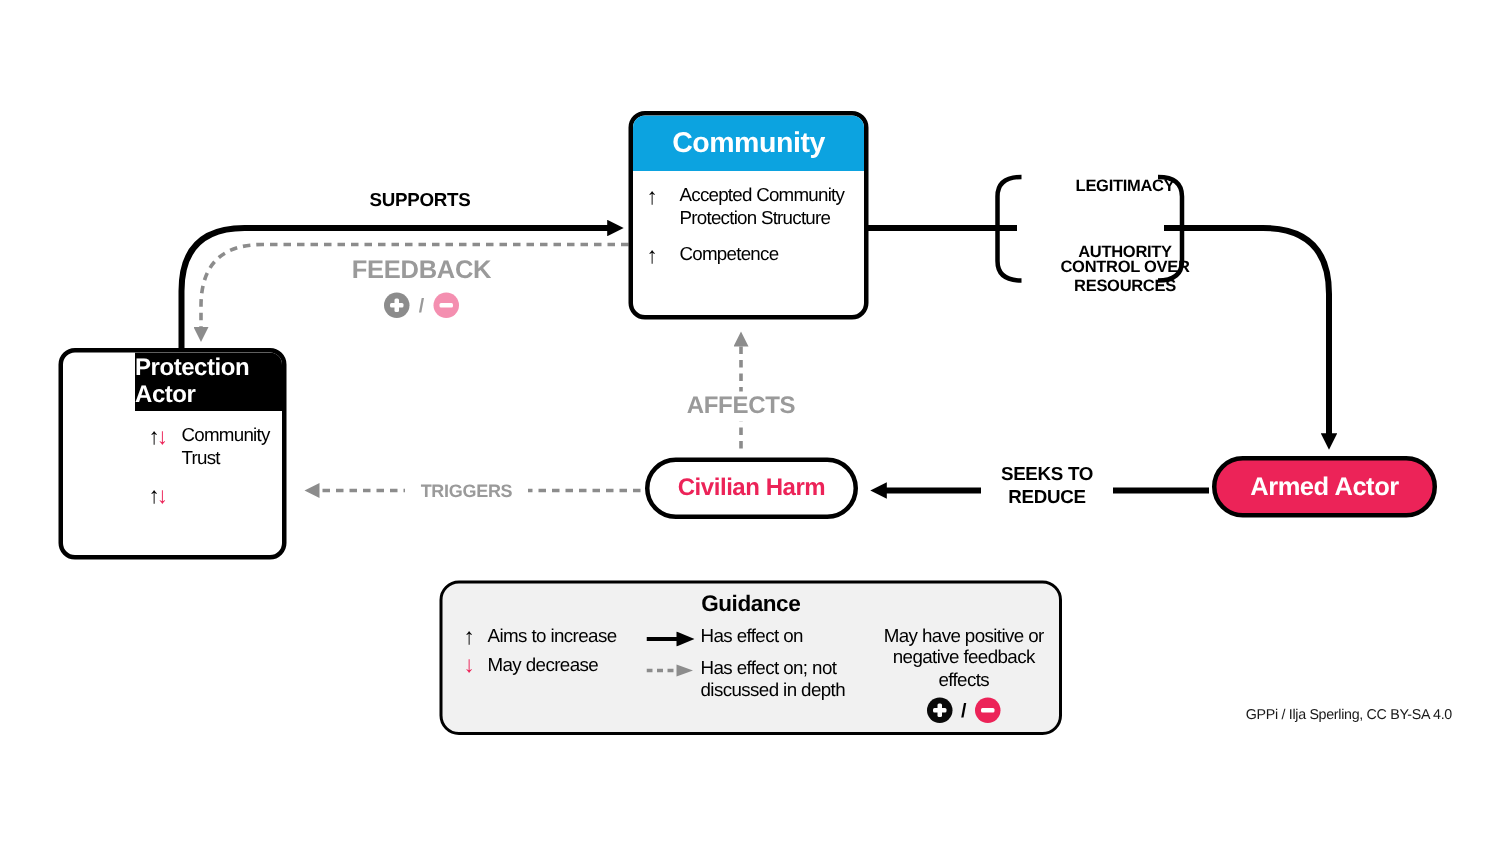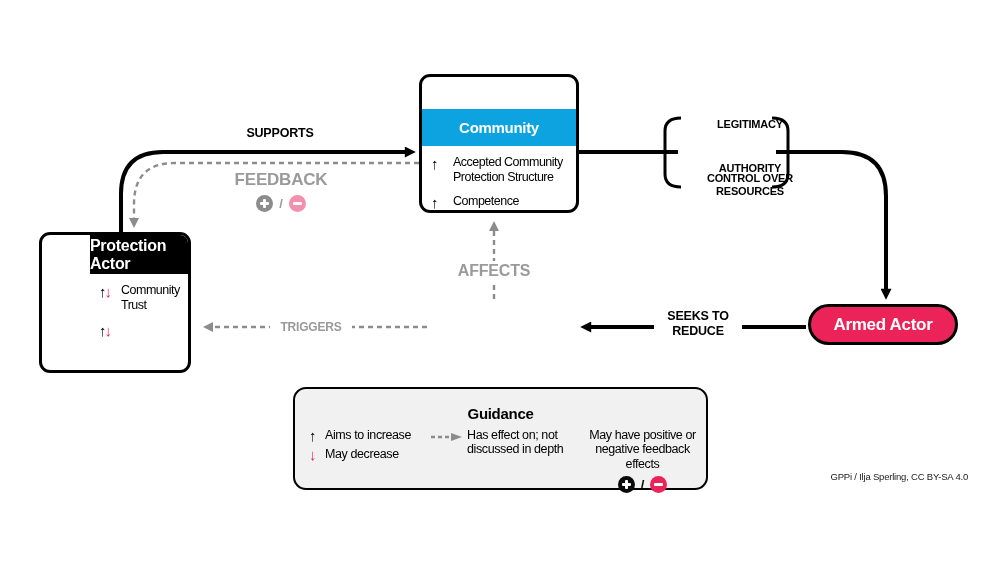--- a/index.html
+++ b/index.html
@@ -10,21 +10,21 @@
   .wire.thin{stroke-width:3;}
   .wire.dashed{stroke:var(--gray);stroke-width:2.4;stroke-dasharray:5 4;}
   .mk-black{fill:#000;}
   .mk-gray{fill:var(--gray);}
 
   .node{position:absolute;box-sizing:border-box;border:3px solid #000;background:#fff;}
   .rounded{border-radius:11px;overflow:hidden;}
   .pill{border-radius:21px;display:flex;align-items:center;justify-content:center;}
   .hdr{display:flex;align-items:center;justify-content:center;font-weight:bold;color:#fff;
        letter-spacing:-0.3px;}
-  .hdr.blue{background:var(--blue);height:37px;font-size:15px;margin-top:32px;}
+  .hdr.blue{background:var(--blue);height:37px;font-size:19px;}
   .hdr.black{background:#000;height:39px;font-size:16px;}
   .nbody{padding:9px 6px 6px 9px;}
   .nrow{display:flex;align-items:flex-start;margin-bottom:9px;}
   .arrcol{flex:0 0 22px;font-weight:bold;font-size:15px;line-height:1;padding-top:1px;
           letter-spacing:-2px;white-space:nowrap;}
   .arr-up{color:#000;}
   .arr-down{color:var(--pink);}
   .ntxt{font-size:12.5px;line-height:1.18;letter-spacing:-0.5px;}
 
   .community{left:419px;top:74px;width:160px;height:139px;}
@@ -59,21 +59,21 @@
 
   .affects{left:454px;top:261px;width:80px;font-size:16px;color:var(--graytext);
            background:#fff;padding:1px 0;}
   .triggers{left:270px;top:319px;width:82px;font-size:12px;color:var(--graytext);
             background:#fff;padding:1px 0;}
   .seeks{left:654px;top:309px;width:88px;font-size:12.5px;background:#fff;
          white-space:pre-line;line-height:1.2;}
 
   .legend{position:absolute;left:293px;top:387px;width:415px;height:103px;box-sizing:border-box;
           background:#F1F1F1;border:2.5px solid #000;border-radius:13px;}
-  .ltitle{text-align:center;font-weight:bold;font-size:15px;margin-top:16px;letter-spacing:-0.3px;}
+  .ltitle{text-align:center;font-weight:bold;font-size:15px;margin-top:5px;letter-spacing:-0.3px;}
   .lcols{display:flex;padding:6px 10px 0 14px;}
   .lcol1{width:122px;} .lcol2{width:158px;} .lcol3{flex:1;text-align:center;}
   .lrow{display:flex;align-items:flex-start;margin-bottom:4px;font-size:12.5px;
         letter-spacing:-0.4px;line-height:1.15;}
   .lrow .glyph{flex:0 0 16px;font-weight:bold;font-size:15px;line-height:1;padding-top:0;}
   .lrow .aico{flex:0 0 36px;padding-top:3px;}
   .ltext{font-size:12.5px;letter-spacing:-0.4px;line-height:1.15;}
   .attribution{position:absolute;right:32px;top:471px;font-size:9.5px;letter-spacing:-0.2px;color:#1a1a1a;}
 </style>
 </head>
@@ -150,36 +150,46 @@
       <div class="nrow">
         <span class="arrcol"><span class="arr-up">↑</span><span class="arr-down">↓</span></span>
         <span class="ntxt">Community Trust</span>
       </div>
       <div class="nrow">
         <span class="arrcol"><span class="arr-up">↑</span><span class="arr-down">↓</span></span>
       </div>
     </div>
   </div>
 
+  <div class="node pill civilian">Civilian Harm</div>
   <div class="node pill armed">Armed Actor</div>
 
   <div class="legend">
     <div class="ltitle">Guidance</div>
     <div class="lcols">
       <div class="lcol1">
         <div class="lrow">
           <span class="glyph arr-up">↑</span>
           <span>Aims to increase</span>
         </div>
         <div class="lrow">
           <span class="glyph arr-down">↓</span>
           <span>May decrease</span>
         </div>
       </div>
       <div class="lcol2">
+        <div class="lrow">
+          <span class="aico">
+            <svg width="32" height="10" xmlns="http://www.w3.org/2000/svg">
+                <line x1="0" y1="5" x2="21" y2="5" stroke="#000" stroke-width="2.6"></line>
+                <path d="M20,0 L32,5 L20,10 Z" fill="#000"></path>
+              </svg>
+          </span>
+          <span>Has effect on</span>
+        </div>
         <div class="lrow">
           <span class="aico">
             <svg width="32" height="10" xmlns="http://www.w3.org/2000/svg">
                 <line x1="0" y1="5" x2="20" y2="5" stroke="#8C8C8C" stroke-width="2.4" stroke-dasharray="4 3"></line>
                 <path d="M20,1 L31,5 L20,9 Z" fill="#8C8C8C"></path>
               </svg>
           </span>
           <span>Has effect on; not discussed in depth</span>
         </div>
       </div>

